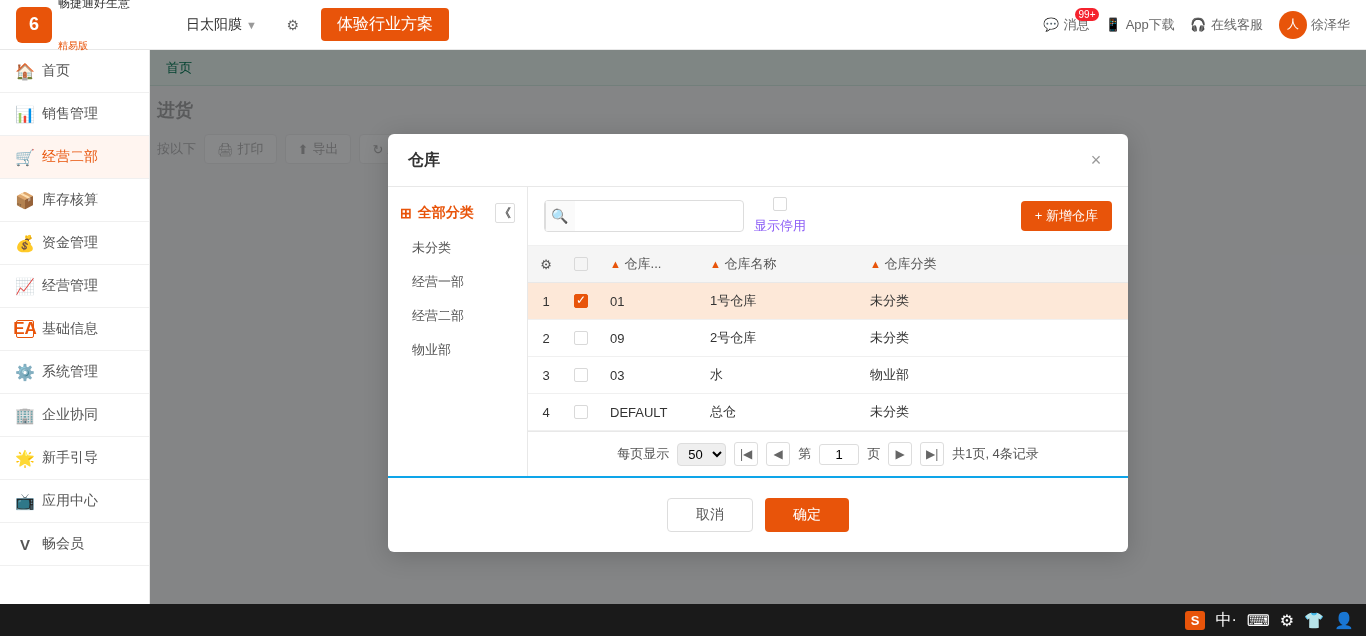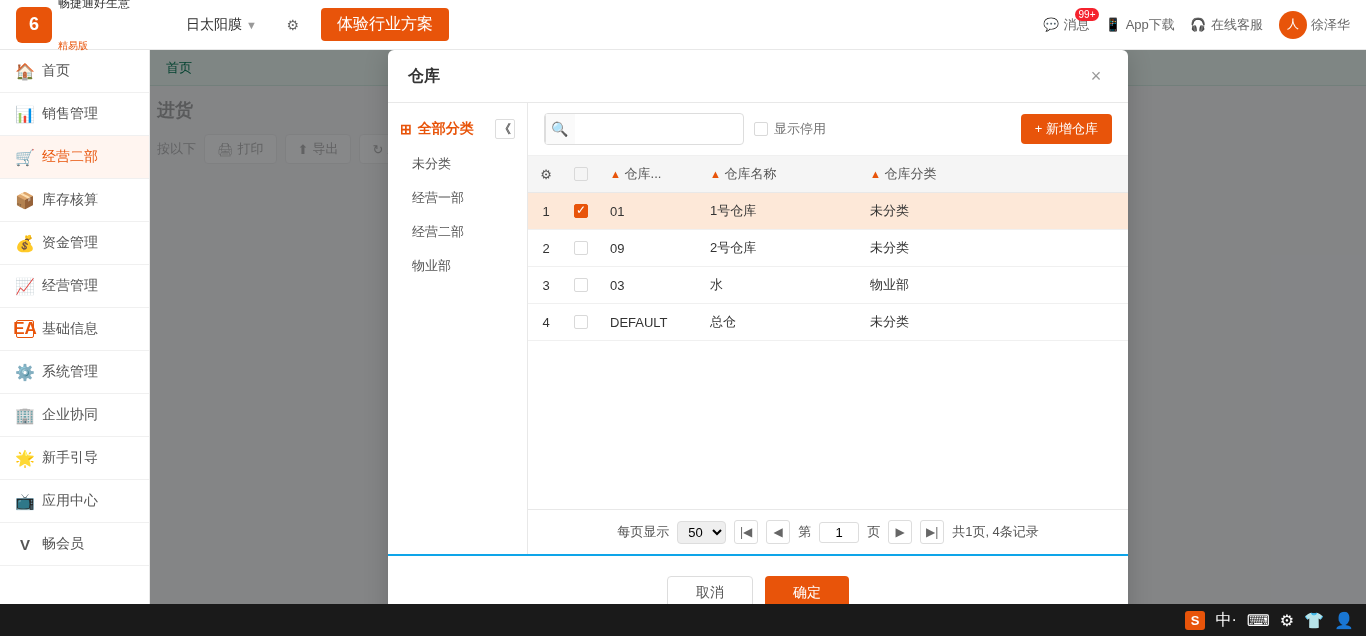--- a/index.html
+++ b/index.html
@@ -190,20 +190,21 @@
       border-color: #e8540a;
     }
 
     
     .overlay {
       position: absolute;
       top: 0; left: 0; right: 0; bottom: 0;
       background: rgba(0,0,0,0.45);
       z-index: 100;
       display: flex;
+      align-items: center;
       justify-content: center;
     }
 
     
     .modal {
       background: white;
       border-radius: 6px;
       width: 740px;
       max-height: 580px;
       box-shadow: 0 4px 24px rgba(0,0,0,0.18);
@@ -309,22 +310,23 @@
       cursor: pointer;
       color: #999;
       background: #fafafa;
       border-left: 1px solid #ddd;
     }
     .show-disabled {
       display: flex;
       align-items: center;
       gap: 6px;
       font-size: 13px;
-      color: #737373;
-      cursor: pointer;
+      color: #8b5cf6;
+      cursor: pointer;
+      flex-direction: column;
     }
     .checkbox { width: 14px; height: 14px; border: 1px solid #d9d9d9; border-radius: 2px; }
     .add-btn {
       margin-left: auto;
       background: #e8540a;
       color: white;
       border: none;
       padding: 6px 14px;
       border-radius: 4px;
       cursor: pointer;

